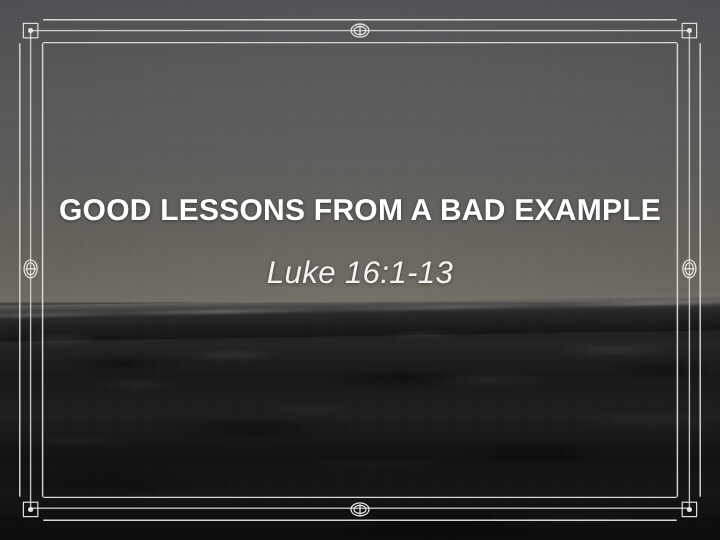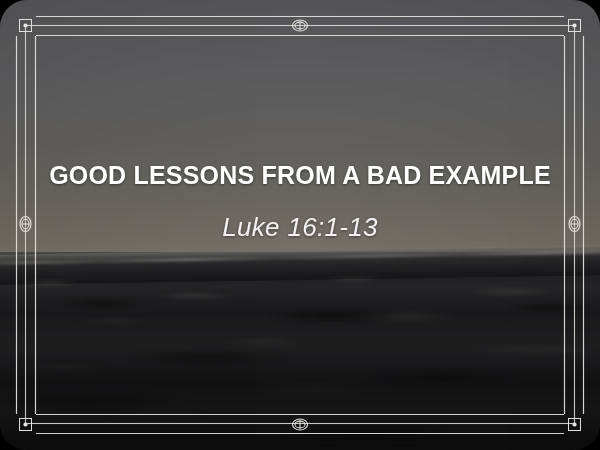--- a/index.html
+++ b/index.html
@@ -5,21 +5,20 @@
   html,body{margin:0;padding:0;background:#000;}
   body{
     font-family:"Liberation Sans", sans-serif;
     -webkit-font-smoothing:antialiased;
   }
   #slide{
     position:relative;
     width:600px;height:450px;
     overflow:hidden;
     background:#1b1b1d;
-    border-radius:27px;
   }
 
   
   .photo{position:absolute;inset:0;overflow:hidden;}
 
   
   .sky{
     position:absolute;left:0;right:0;top:0;height:258px;
     background:
       linear-gradient(180deg,

